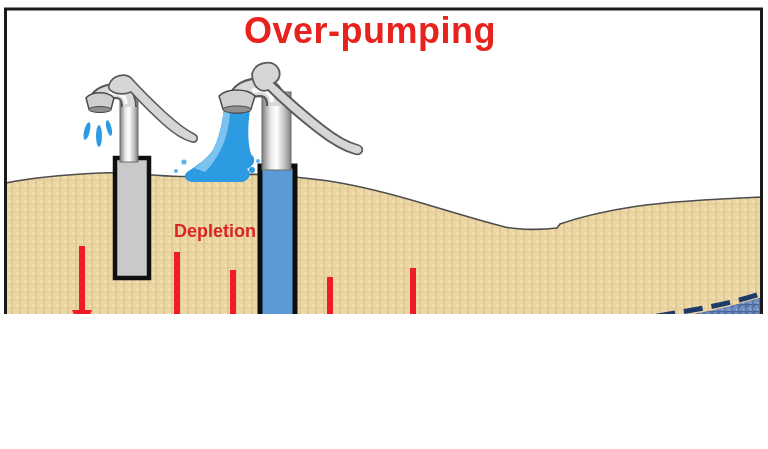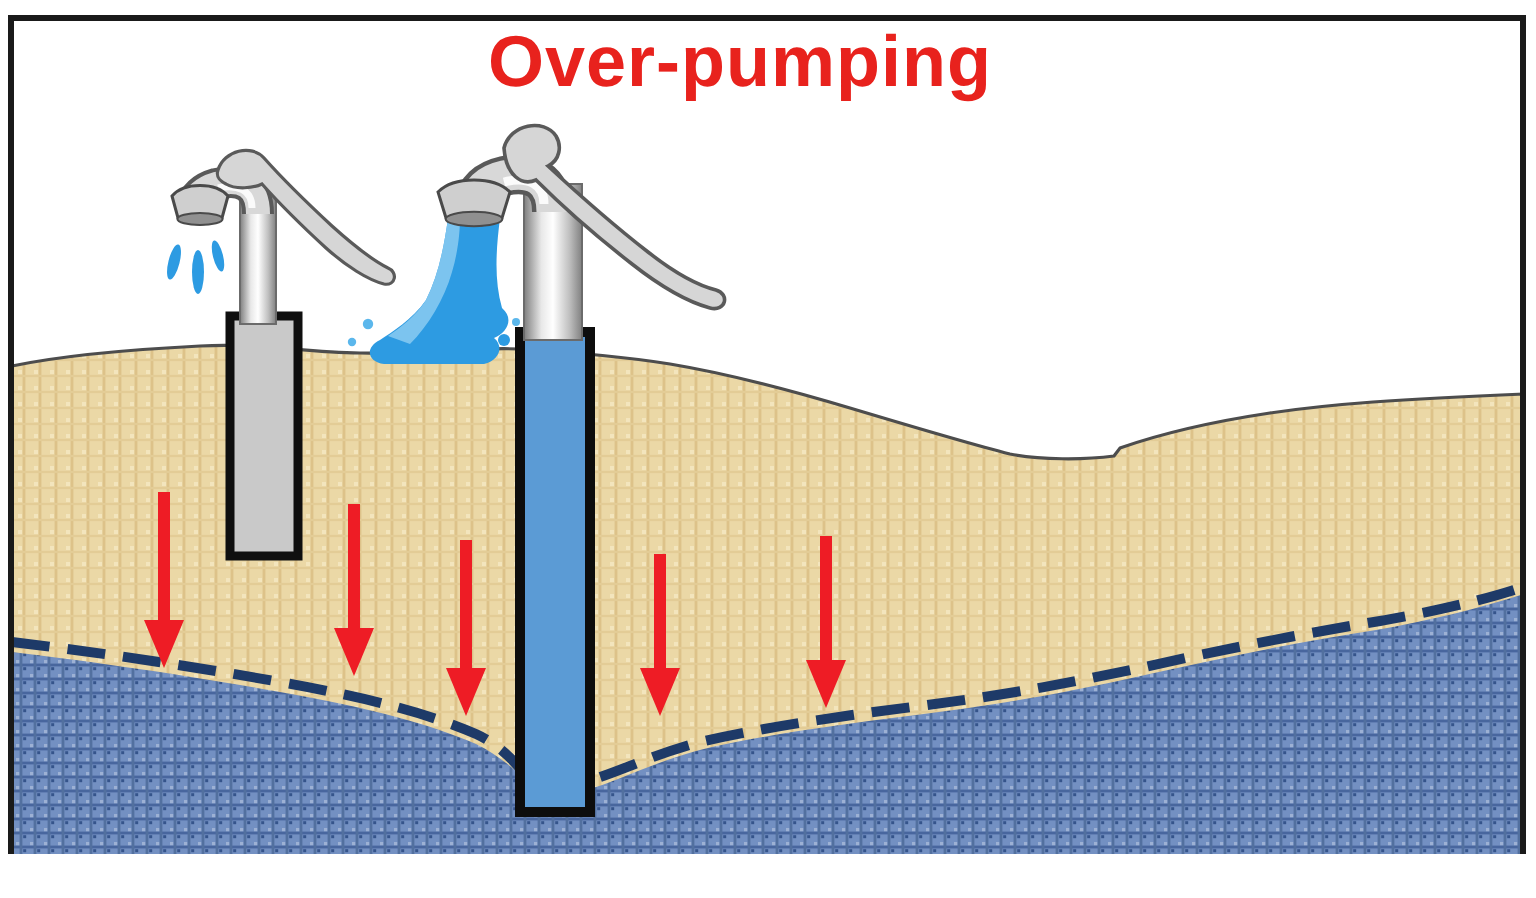--- a/index.html
+++ b/index.html
@@ -1,18 +1,18 @@
 <!DOCTYPE html>
 <html><head>
 <meta charset="utf-8">
 <style>
   html,body{margin:0;padding:0;background:#ffffff;}
   .stage{
     position:relative;
-    width:768px;height:427px;
+    width:768px;height:314px;
     background:#ffffff;
     font-family:"Liberation Sans", sans-serif;
     overflow:hidden;
   }
   .stage svg{position:absolute;left:0;top:0;}
   .lbl{position:absolute;font-weight:700;white-space:nowrap;}
   .title{
     left:170px;top:10px;width:400px;
     text-align:center;font-size:36px;letter-spacing:.5px;
   }
@@ -179,13 +179,14 @@
                C 365,147 363,156 355,154
                C 344,151 330,143 316,132
                C 298,118 280,102 268,90
                C 261,93 253,88 252,74 Z" fill="#d6d6d6" stroke="#5a5a5a" stroke-width="1.8"></path>
     </g>
 
     <rect x="5.5" y="9" width="756" height="435" fill="none" stroke="#1a1a1a" stroke-width="3"></rect>
   </svg>
 
   <div class="lbl title" style="color: rgb(232, 34, 29);">Over-pumping</div>
+  <div class="lbl depletion" style="color: rgb(217, 37, 37);">Depletion</div>
 </div>
 
 </body></html>

